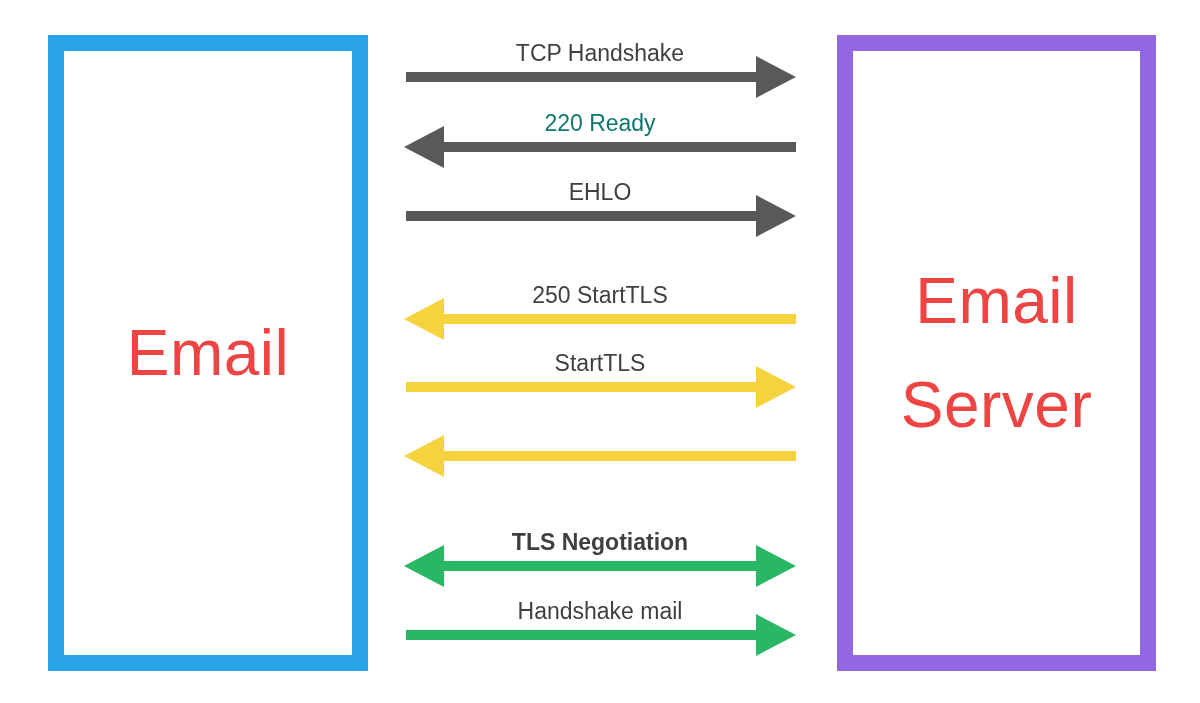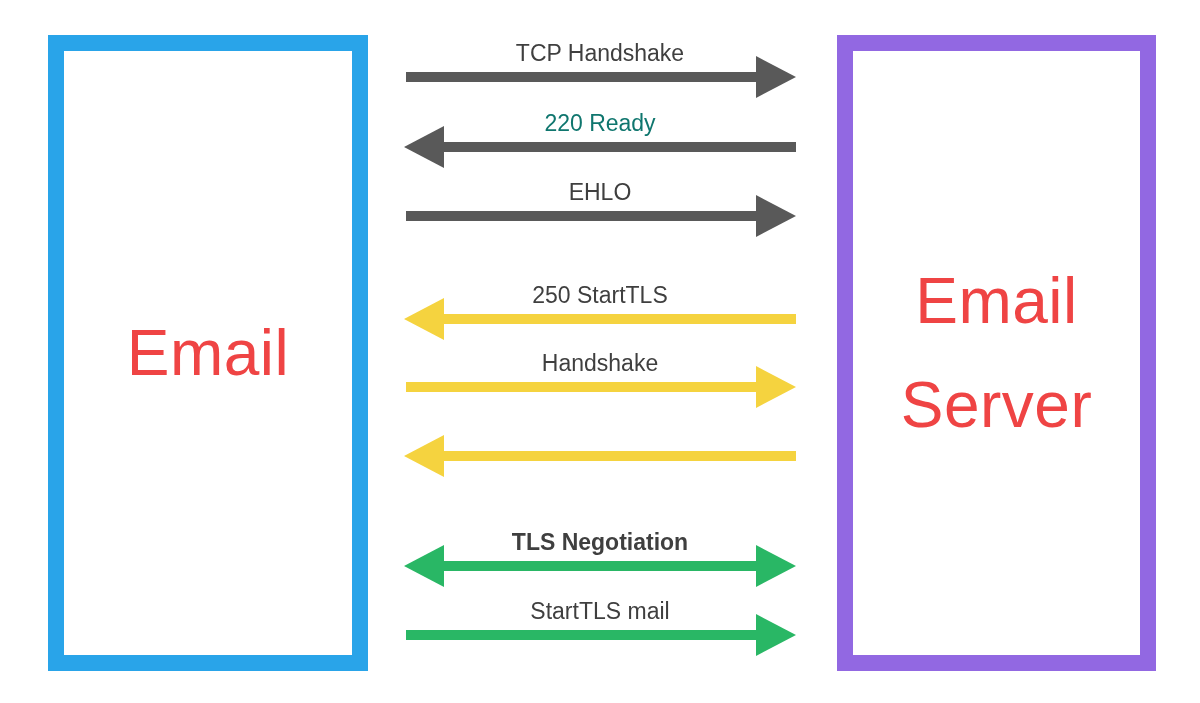--- a/index.html
+++ b/index.html
@@ -98,35 +98,35 @@
       <div class="msg-label" style="top: 173px; color: rgb(63, 63, 63);">EHLO</div>
       <svg class="msg-arrow" viewBox="0 0 392 44" width="392" height="44" style="top: 190px;">
         <rect x="2" y="17" width="354" height="10" fill="#595959"></rect>
         <polygon points="352,1 392,22 352,43" fill="#595959"></polygon>
       </svg>
       <div class="msg-label" style="top: 276px; color: rgb(63, 63, 63);">250 StartTLS</div>
       <svg class="msg-arrow" viewBox="0 0 392 44" width="392" height="44" style="top: 293px;">
         <rect x="36" y="17" width="356" height="10" fill="#F5D33F"></rect>
         <polygon points="40,1 0,22 40,43" fill="#F5D33F"></polygon>
       </svg>
-      <div class="msg-label" style="top: 344px; color: rgb(63, 63, 63);">Handshake</div>
+      <div class="msg-label" style="top: 344px; color: rgb(63, 63, 63);">StartTLS</div>
       <svg class="msg-arrow" viewBox="0 0 392 44" width="392" height="44" style="top: 361px;">
         <rect x="2" y="17" width="354" height="10" fill="#F5D33F"></rect>
         <polygon points="352,1 392,22 352,43" fill="#F5D33F"></polygon>
       </svg>
       <svg class="msg-arrow" viewBox="0 0 392 44" width="392" height="44" style="top: 430px;">
         <rect x="36" y="17" width="356" height="10" fill="#F5D33F"></rect>
         <polygon points="40,1 0,22 40,43" fill="#F5D33F"></polygon>
       </svg>
       <div class="msg-label" style="top: 523px; color: rgb(63, 63, 63); font-weight: bold;">TLS Negotiation</div>
       <svg class="msg-arrow" viewBox="0 0 392 44" width="392" height="44" style="top: 540px;">
         <rect x="36" y="17" width="320" height="10" fill="#29B765"></rect>
         <polygon points="352,1 392,22 352,43" fill="#29B765"></polygon>
         <polygon points="40,1 0,22 40,43" fill="#29B765"></polygon>
       </svg>
-      <div class="msg-label" style="top: 592px; color: rgb(63, 63, 63);">StartTLS mail</div>
+      <div class="msg-label" style="top: 592px; color: rgb(63, 63, 63);">Handshake mail</div>
       <svg class="msg-arrow" viewBox="0 0 392 44" width="392" height="44" style="top: 609px;">
         <rect x="2" y="17" width="354" height="10" fill="#29B765"></rect>
         <polygon points="352,1 392,22 352,43" fill="#29B765"></polygon>
       </svg>
     </div>
 
 </div>
 
 </body></html>

